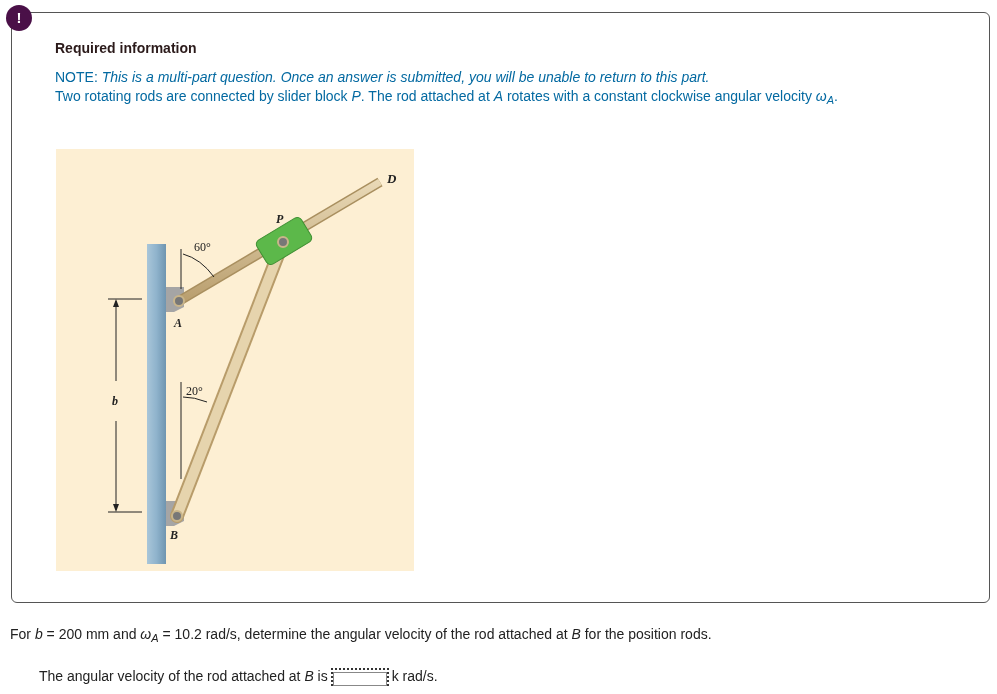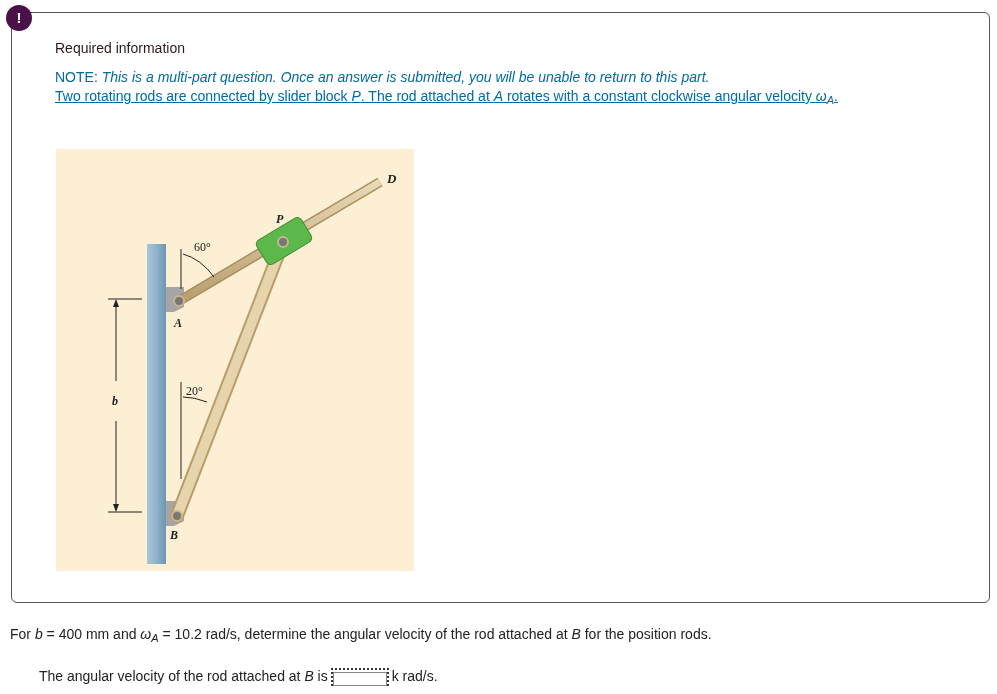--- a/index.html
+++ b/index.html
@@ -2,24 +2,24 @@
 <html><head>
 <meta charset="utf-8">
 <style>
   html, body { margin:0; padding:0; background:#ffffff; }
   body { width:997px; height:694px; position:relative; overflow:hidden;
          font-family:"Liberation Sans", sans-serif; color:#222; }
   .alert-badge { position:absolute; left:6px; top:5px; width:26px; height:26px; border-radius:50%;
          background:#4a1048; color:#fff; font-weight:bold; font-size:15px; text-align:center; line-height:26px; z-index:2; }
   .info-box { position:absolute; left:11px; top:12px; width:979px; height:591px;
          border:1.5px solid #555; border-radius:6px; box-sizing:border-box; }
-  .req-title { position:absolute; left:55px; top:40px; font-weight:normal; font-size:14px; color:#2b1a1a; }
+  .req-title { position:absolute; left:55px; top:40px; font-weight:bold; font-size:14px; color:#2b1a1a; }
   .para { position:absolute; left:55px; font-size:14px; line-height:19px; color:#0369a1; width:860px; }
   .note { top:68px; }
-  .desc { top:87px;text-decoration:underline; }
+  .desc { top:87px; }
   sub { font-size:11px; vertical-align:-3px; font-style:italic; }
   .figure { position:absolute; left:56px; top:149px; width:358px; height:422px; background:#fdefd3; }
   .question { position:absolute; left:10px; top:626px; font-size:14px; color:#222; }
   .answer-line { position:absolute; left:10px; top:668px; font-size:14px; color:#222;margin-left:29px; }
   .answer-input { display:inline-block; vertical-align:middle; width:58px; height:18px;
         border:2px dotted #333; box-sizing:border-box; margin:0 3px; background:#fff; }
   .answer-input input { border:1px solid #888; width:100%; height:100%; box-sizing:border-box; padding:0; font-size:12px; }
   svg text { font-family:"Liberation Serif", serif; }
 </style>
 </head>
@@ -81,15 +81,15 @@
     <text x="331" y="34" font-size="13" font-style="italic" font-weight="bold" fill="#222">D</text>
     <text x="220" y="74" font-size="12" font-style="italic" font-weight="bold" fill="#222">P</text>
     <text x="118" y="178" font-size="12" font-style="italic" font-weight="bold" fill="#222">A</text>
     <text x="114" y="390" font-size="12" font-style="italic" font-weight="bold" fill="#222">B</text>
     <text x="56" y="256" font-size="12" font-style="italic" font-weight="bold" fill="#222">b</text>
     <text x="138" y="102" font-size="12" fill="#222">60°</text>
     <text x="130" y="246" font-size="12" fill="#222">20°</text>
   </svg>
 </div>
 
-<div class="question"><span>For </span><i>b</i><span> = 400 mm and </span><i>ω</i><sub>A</sub><span> = 10.2 rad/s, determine the angular velocity of the rod attached at </span><i>B</i><span> for the position rods.</span></div>
+<div class="question"><span>For </span><i>b</i><span> = 200 mm and </span><i>ω</i><sub>A</sub><span> = 10.2 rad/s, determine the angular velocity of the rod attached at </span><i>B</i><span> for the position rods.</span></div>
 
 <div class="answer-line"><span>The angular velocity of the rod attached at </span><i>B</i><span> is</span><span class="answer-input"><input type="text" value="" style=""></span><span>k rad/s.</span></div>
 
 </body></html>

